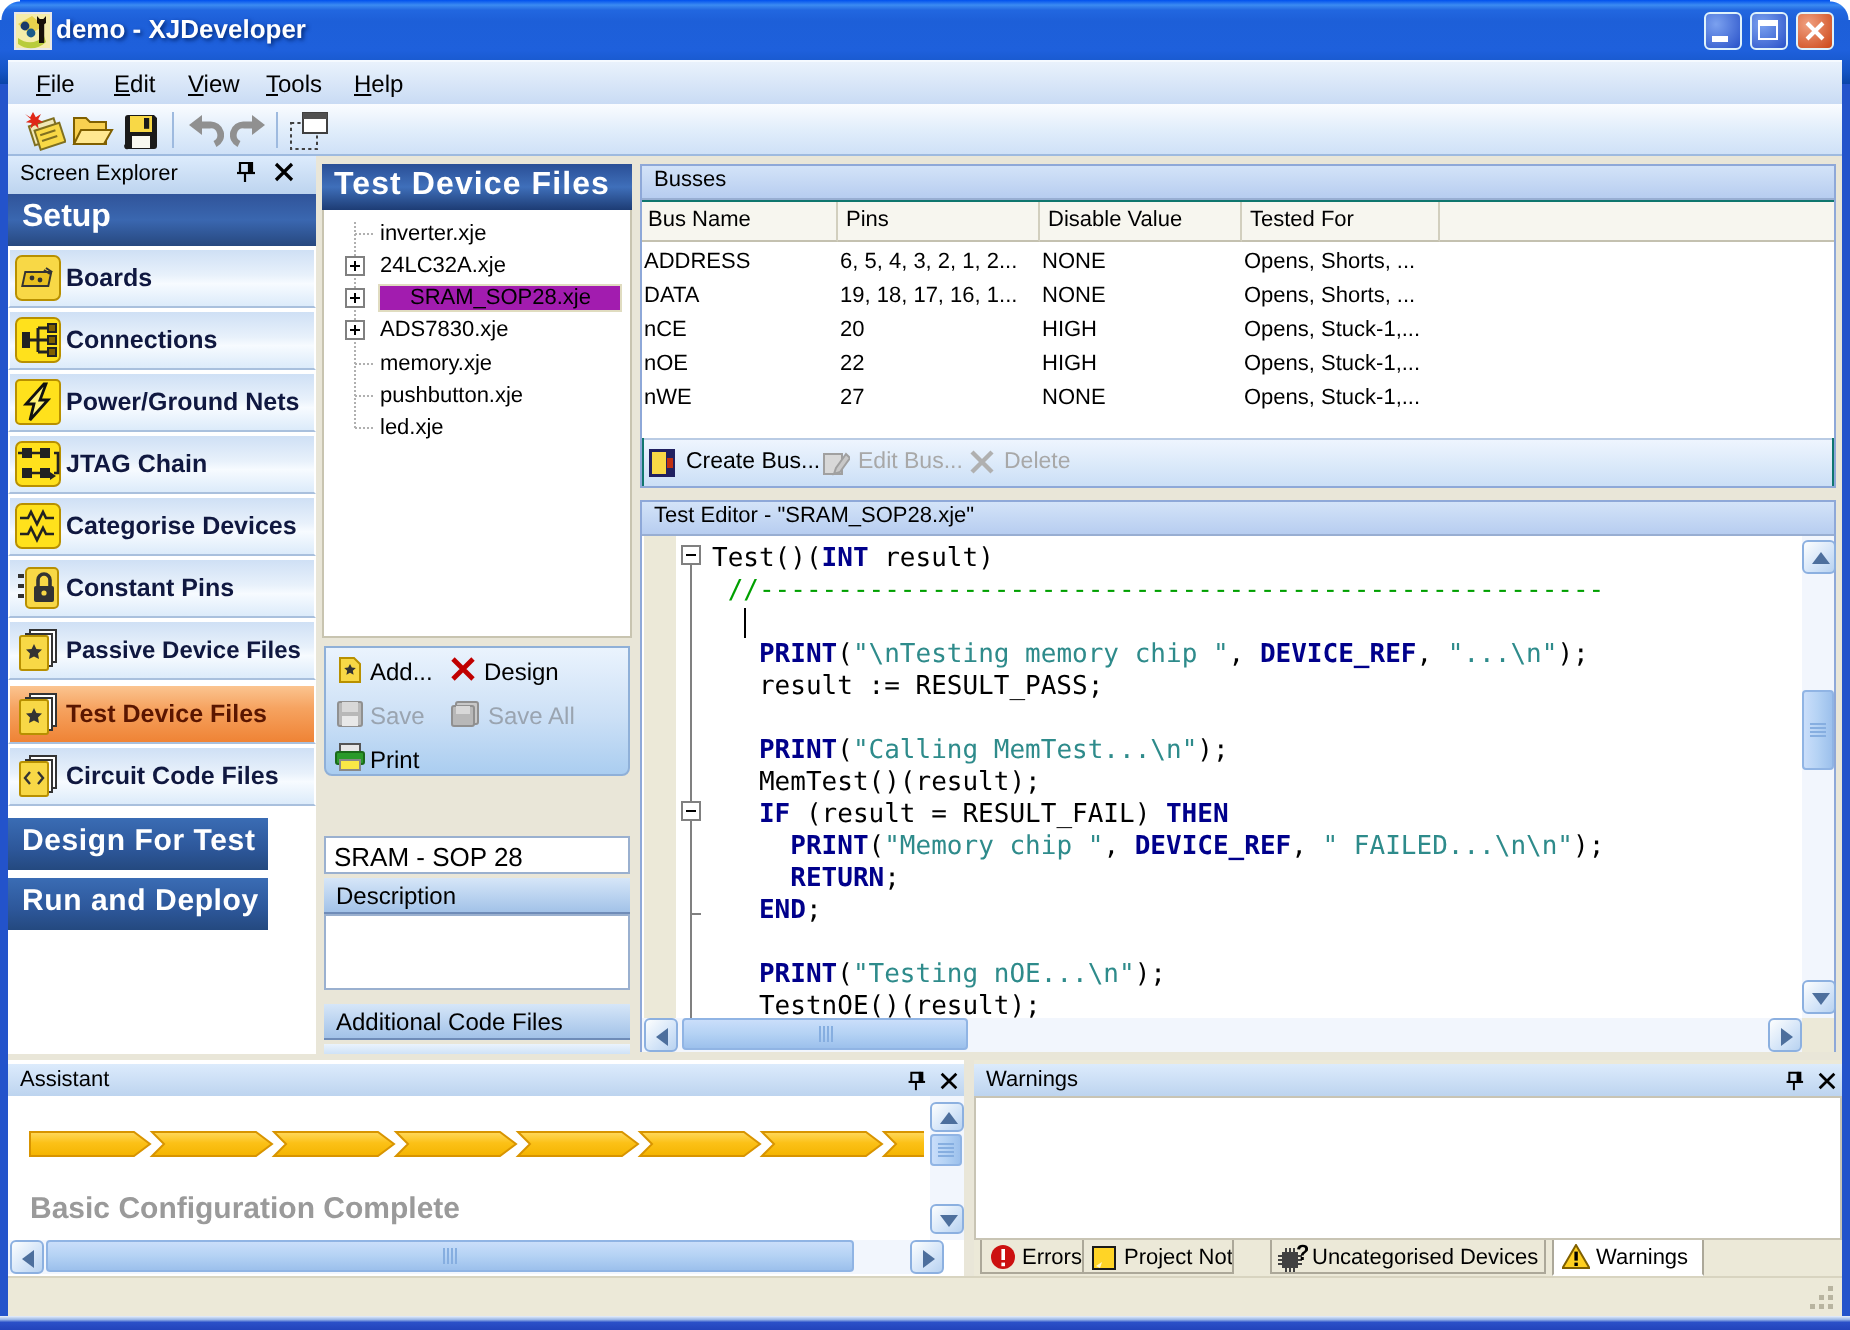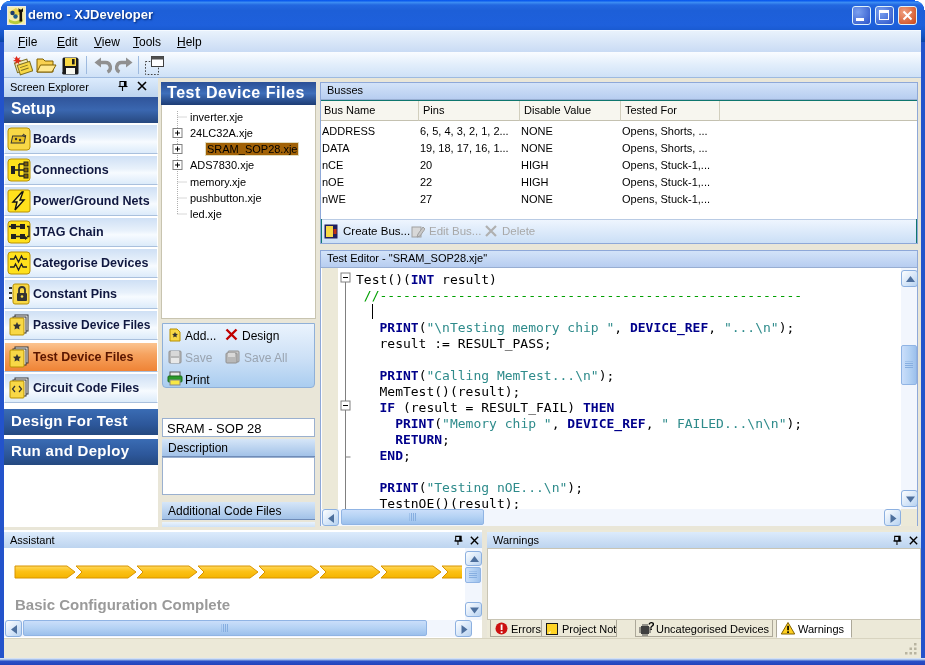--- a/index.html
+++ b/index.html
@@ -30,21 +30,21 @@
 
 #leftpanel { left:0px; top:0px; width:154px; height:449px; background:#fff; }
 #lp-head { left:0; top:0px; width:154px; height:19px; background:linear-gradient(to bottom,#dcebfc,#bdd4ef); font-size:11px; color:#000; }
 #lp-setup { left:0; top:19px; width:154px; height:26px; background:linear-gradient(to bottom,#30549a 0%,#3a67b0 50%,#27487f 100%); color:#fff; font-weight:bold; font-size:16px; }
 .navbtn { left:0px; width:154px; height:30px;
   background:linear-gradient(to bottom,#cfe0f5 0%,#e8f1fb 45%,#f7fbff 60%,#dcebfa 100%);
   border:1px solid #fff; border-bottom:1px solid #a9c0dd; color:#101840; font-weight:bold; font-size:12.5px; }
 .navbtn .ic { position:absolute; left:2px; top:2px; width:24px; height:24px; }
 .navbtn .lbl { position:absolute; left:28px; top:7px; white-space:nowrap; }
 .navbtn.orange { background:linear-gradient(to bottom,#fbc490 0%,#f6a360 40%,#ef8335 100%); }
-.navsec { left:0; width:154px; height:26px; background:linear-gradient(to bottom,#3a6cb4 0%,#2d579a 60%,#24497f 100%); color:#fff; font-weight:bold; font-size:15px; letter-spacing:0.3px; }
+.navsec { left:0; width:130px; height:26px; background:linear-gradient(to bottom,#3a6cb4 0%,#2d579a 60%,#24497f 100%); color:#fff; font-weight:bold; font-size:15px; letter-spacing:0.3px; }
 
 
 #midpanel { left:157px; top:4px; width:155px; height:445px; background:#e9e6d8; }
 #mp-head { left:0; top:0; width:155px; height:23px; background:linear-gradient(to bottom,#2a4f96 0%,#3f6fba 50%,#1d3c74 100%); color:#fff; font-weight:bold; font-size:16px; letter-spacing:0.55px; }
 #mp-tree { left:0; top:23px; width:155px; height:214px; background:#fff; border:1px solid #c8c4b0; border-top:0; font-size:11px; }
 #mp-btns { left:1px; top:241px; width:153px; height:65px; background:linear-gradient(to bottom,#eaf3fd 0%,#cce0f6 55%,#aacdf0 100%); border:1px solid #8fb0d8; border-radius:0 0 4px 4px; font-size:12px; }
 .fieldhead { left:1px; width:153px; height:18px; background:linear-gradient(to bottom,#d6e6f8 0%,#a2c2e8 100%); font-size:12px; color:#000; border-bottom:1px solid #6f8cb8; }
 .fieldbox { left:1px; width:153px; background:#fff; border:1px solid #9ab0cf; font-size:13px; }
 
 
@@ -305,21 +305,21 @@
           <rect x="11" y="23.5" width="9" height="9" fill="#fff" stroke="#808080"></rect>
             <path d="M13 28h5M15.5 25.5v5" stroke="#000"></path>
           <rect x="11" y="39.5" width="9" height="9" fill="#fff" stroke="#808080"></rect>
             <path d="M13 44h5M15.5 41.5v5" stroke="#000"></path>
           <rect x="11" y="55.5" width="9" height="9" fill="#fff" stroke="#808080"></rect>
             <path d="M13 60h5M15.5 57.5v5" stroke="#000"></path>
         </g>
       </svg>
       <span class="abs" style="left:28px;top:6px">inverter.xje</span>
       <span class="abs" style="left:28px;top:22px">24LC32A.xje</span>
-      <span class="abs" style="left:44px;top:38px;background:#a16207;border:1px solid #e0dcc0;padding:0 1px;margin:-1px">SRAM_SOP28.xje</span>
+      <span class="abs" style="left:28px;top:38px;background:#a21caf;border:1px solid #e0dcc0;padding:0 15px;margin:-1px">SRAM_SOP28.xje</span>
       <span class="abs" style="left:28px;top:54px">ADS7830.xje</span>
       <span class="abs" style="left:28px;top:71px">memory.xje</span>
       <span class="abs" style="left:28px;top:87px">pushbutton.xje</span>
       <span class="abs" style="left:28px;top:103px">led.xje</span>
     </div>
     <div class="abs" id="mp-btns">
       <svg class="abs" style="left:5px;top:4px" width="14" height="14" viewBox="0 0 14 14">
           <path d="M2 1h7l3 3v9H2z" fill="#f8d846" stroke="#b89000"></path>
           <path d="M7 4l.9 1.8 2 .2-1.5 1.4.4 2-1.8-1-1.8 1 .4-2L4.1 6l2-.2z" fill="#333"></path>
         </svg>

